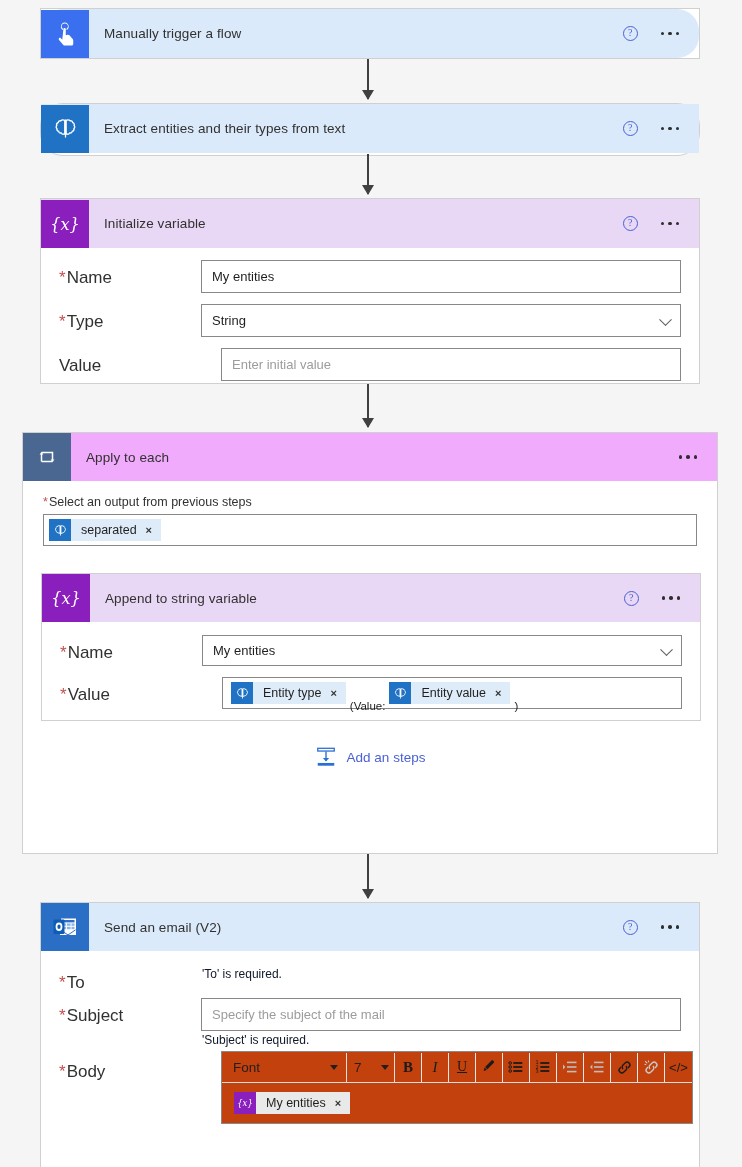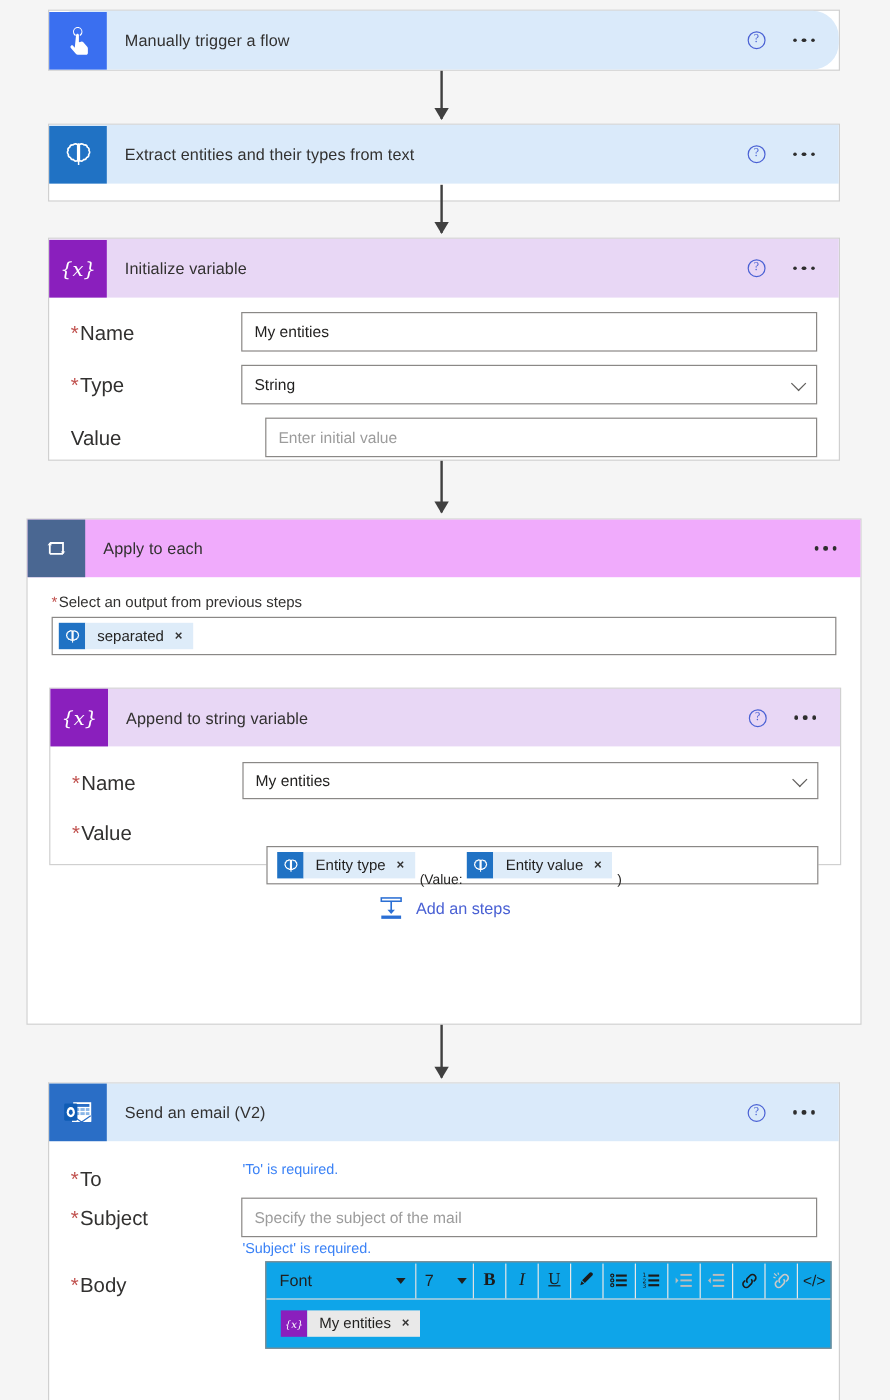--- a/index.html
+++ b/index.html
@@ -90,21 +90,21 @@
   }
   .tbox.ph { color:#9c9c9c; }
   .tbox.tall { height:33px; }
   .caret {
     position:absolute; right:11px; top:50%; transform:translateY(-50%);
     width:9px; height:9px;
     border-right:1.4px solid #605e5c; border-bottom:1.4px solid #605e5c;
     transform:translateY(-65%) rotate(45deg);
     pointer-events:none;
   }
-  .errtext { font-size:12px; color:#3b82f6; margin-top:2px; padding-left:1px; }
+  .errtext { font-size:12px; color:#0f172a; margin-top:2px; padding-left:1px; }
 
   
   .chip { display:inline-flex; align-items:center; height:22px; vertical-align:middle; }
   .chip-ico {
     width:22px; height:22px; flex:0 0 22px;
     display:flex; align-items:center; justify-content:center;
   }
   .chip-ico.ai  { background:#2072c4; }
   .chip-ico.var { background:#8a1fbd; }
   .chip-lab {
@@ -140,21 +140,21 @@
     height:32px; display:flex; align-items:center; padding:0 5px;
   }
 
   .addaction {
     display:flex; align-items:center; justify-content:center;
     gap:10px; margin-top:32px; cursor:pointer;
   }
   .addaction .lbl { color:#4a61d4; font-size:13.5px; }
 
   
-  .rte { border:1px solid #8a8886; background:#0ea5e9; }
+  .rte { border:1px solid #8a8886; background:#c2410c; }
   .rte-bar { display:flex; align-items:center; height:31px; border-bottom:1px solid #ddd; }
   .rte-sel {
     display:flex; align-items:center; justify-content:space-between;
     height:29px; border-right:1px solid #e1e1e1;
     padding:0 8px 0 11px; font-size:13.5px; color:#201f1e; cursor:pointer;
   }
   .rte-sel.font { width:125px; }
   .rte-sel.size { width:48px; padding:0 5px 0 7px; }
   .dncaret { width:0;height:0;border-left:4.5px solid transparent;border-right:4.5px solid transparent;border-top:5.5px solid #201f1e; }
   .rte-btn {
@@ -188,21 +188,21 @@
             <i></i>
             <i></i>
             <i></i>
           </div>
       </div>
     </div>
   </div>
 
   <div class="arrow" style="top:59px; height:40px;"></div>
 
-  <div class="card" style="left:40px; top:103px; width:660px; height:65px;">
+  <div class="card" style="left:40px; top:103px; width:660px; height:53px;border-radius:23px;">
     <div class="card-head head-blue" style="height:49px;">
       <div class="card-icon ico-ai">
         <svg width="25" height="25" viewBox="0 0 24 24" fill="none" stroke="#fff" stroke-width="1.3">
           <path d="M11.3 4.3c-1.1-.9-2.9-.8-3.8.3-1.2-.2-2.4.6-2.6 1.8-1.1.4-1.7 1.6-1.3 2.7-.8.9-.7 2.3.2 3.1-.2 1.1.5 2.2 1.6 2.5.3 1.1 1.4 1.8 2.5 1.6.6 1 1.9 1.4 2.9.9.2.1.4.2.5.2V4.3z"></path>
           <path d="M12.6 4.3c1.1-.9 2.9-.8 3.8.3 1.2-.2 2.4.6 2.6 1.8 1.1.4 1.7 1.6 1.3 2.7.8.9.7 2.3-.2 3.1.2 1.1-.5 2.2-1.6 2.5-.3 1.1-1.4 1.8-2.5 1.6-.6 1-1.9 1.4-2.9.9-.2.1-.4.2-.5.2V4.3z"></path>
           <path d="M12 3.3v17.4" stroke-width="1.2"></path>
         </svg>
       </div>
       <div class="card-title">Extract entities and their types from text</div>
       <div class="head-actions">
@@ -326,21 +326,21 @@
             <div class="flabel"><span class="req">*</span><span>Name</span></div>
             <div class="fctl">
               <div class="tbox">My entities</div>
               <span class="caret"></span>
             </div>
           </div>
 
           <div class="frow">
             <div class="flabel"><span class="req">*</span><span>Value</span></div>
             <div class="fctl">
-              <div class="tbox" style="height:32px; padding:0 8px; gap:2px;margin-top:28px;">
+              <div class="tbox" style="height:32px; padding:0 8px; gap:2px;">
 
                 <span class="chip">
                   <span class="chip-ico ai">
                     <svg width="15" height="15" viewBox="0 0 24 24" fill="none" stroke="#fff" stroke-width="1.6">
                       <path d="M11.3 4.8c-1-.8-2.6-.7-3.4.3-1.1-.2-2.2.5-2.3 1.6-1 .4-1.5 1.5-1.2 2.5-.7.8-.6 2 .2 2.7-.2 1 .5 2 1.4 2.3.3 1 1.3 1.6 2.3 1.4.5.9 1.7 1.2 2.6.8.1.1.3.1.4.2V4.8z"></path>
                       <path d="M12.6 4.8c1-.8 2.6-.7 3.4.3 1.1-.2 2.2.5 2.3 1.6 1 .4 1.5 1.5 1.2 2.5.7.8.6 2-.2 2.7.2 1-.5 2-1.4 2.3-.3 1-1.3 1.6-2.3 1.4-.5.9-1.7 1.2-2.6.8-.1.1-.3.1-.4.2V4.8z"></path>
                       <path d="M12 3.9v16.2" stroke-width="1.3"></path>
                     </svg>
                   </span>
                   <span class="chip-lab">

